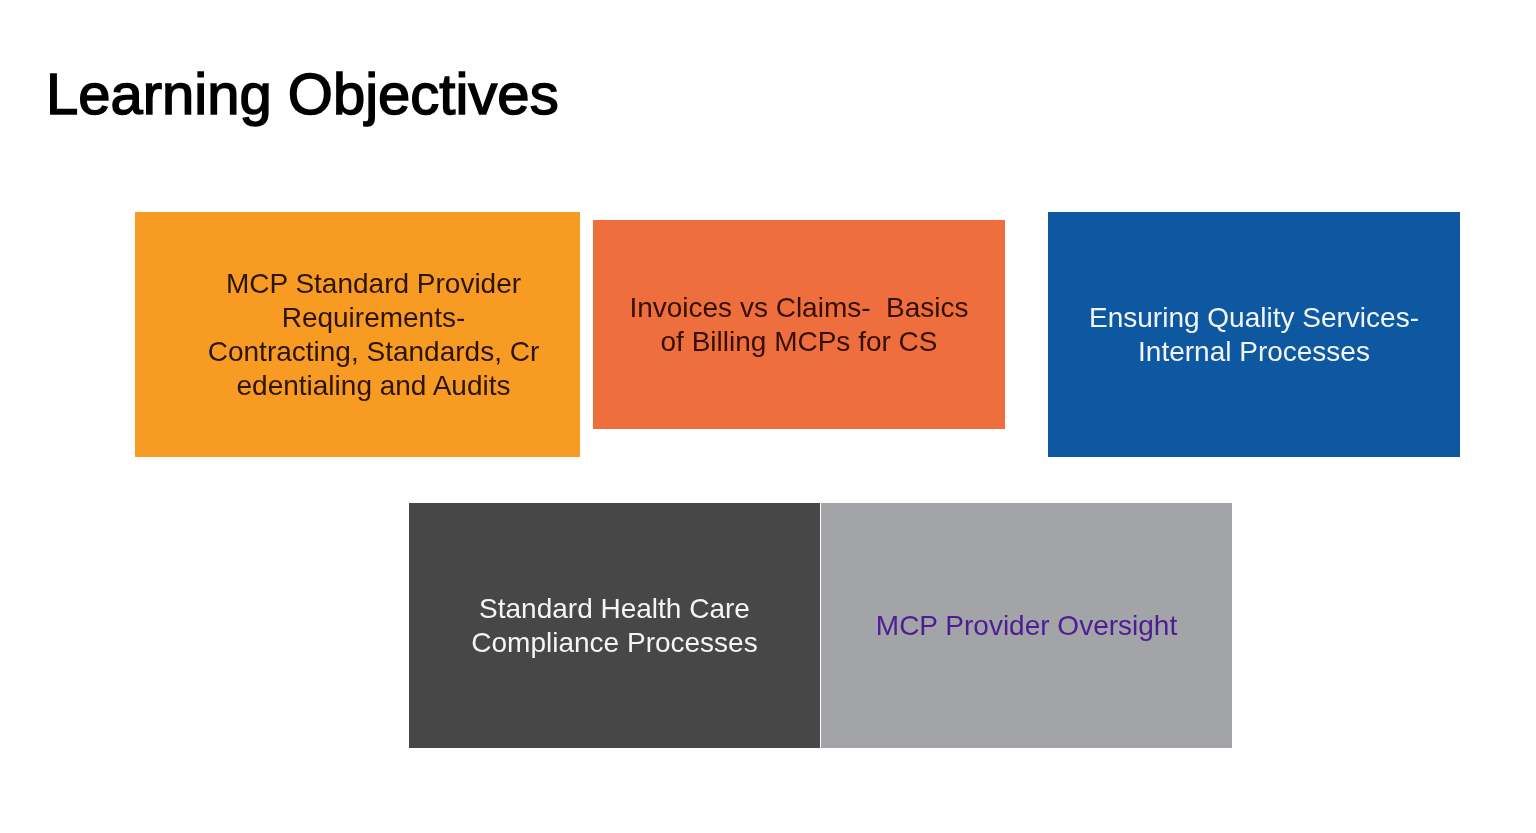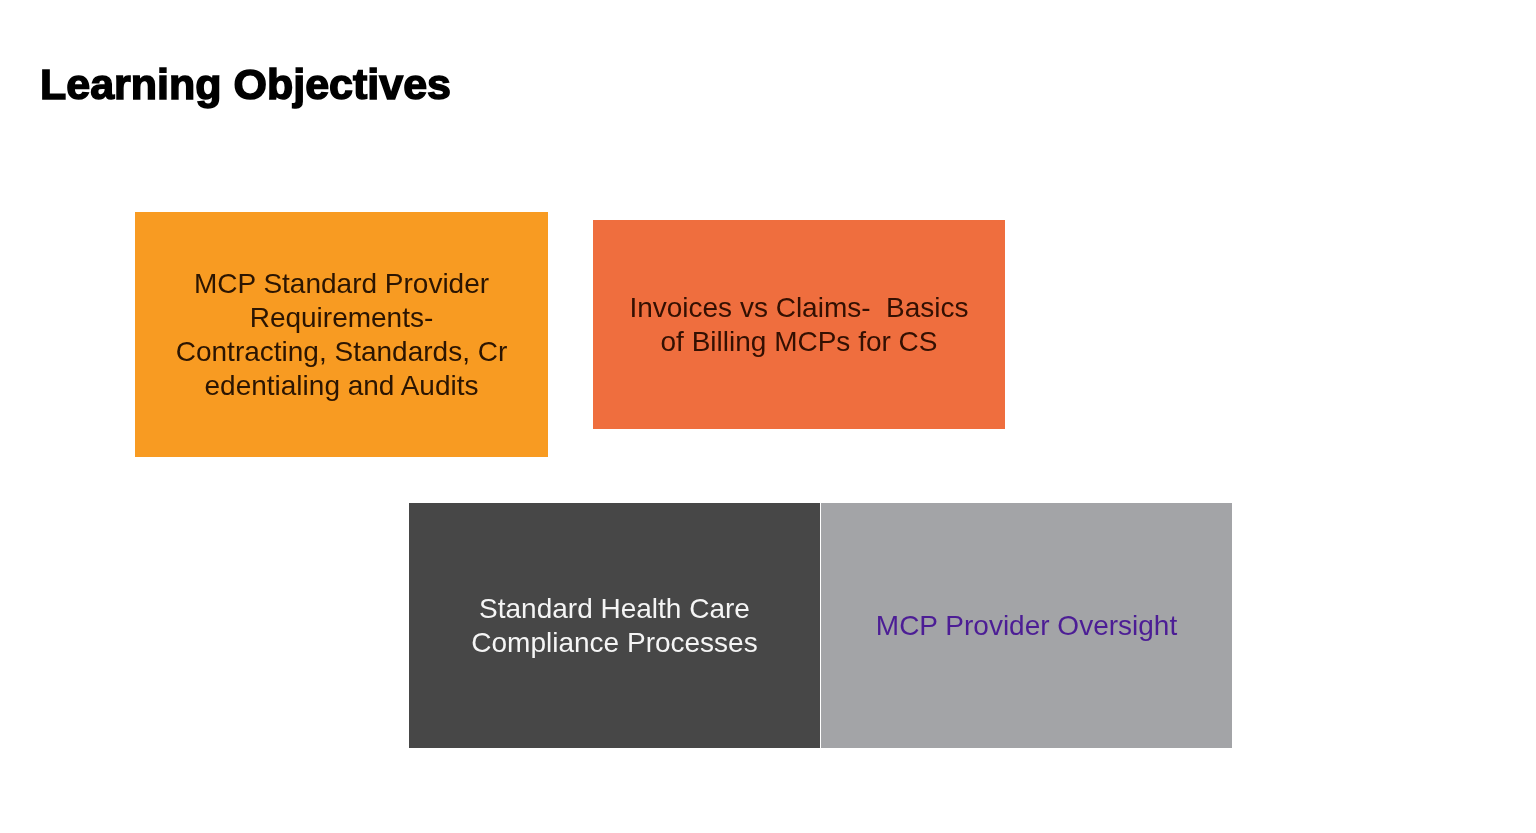--- a/index.html
+++ b/index.html
@@ -14,24 +14,24 @@
     overflow: hidden;
     position: relative;
   }
   .slide {
     position: absolute;
     inset: 0;
     background: #ffffff;
   }
   .slide-title {
     position: absolute;
-    left: 40px;
+    left: 46px;
     top: 60px;
-    font-size: 43px;
-    font-weight: bold;
+    font-size: 58px;
+    font-weight: normal;
     letter-spacing: 0px;
     color: #000000;
     -webkit-text-stroke: 1.5px #000000;
     white-space: nowrap;
   }
   .objective-box {
     position: absolute;
     display: flex;
     align-items: center;
     justify-content: center;
@@ -50,32 +50,36 @@
   .box-3 { left: 365px;  top: 503px; width: 411px; height: 245px; }
   .box-4 { left: 821px;  top: 503px; width: 411px; height: 245px; }
 </style>
 </head>
 <body>
 
 <div class="slide" style="background: rgb(255, 255, 255);">
 
   <div class="slide-title" style="color: rgb(0, 0, 0);">Learning Objectives</div>
 
-  <div class="objective-box box-0" style="background: rgb(248, 155, 34); color: rgb(43, 21, 2);">
+  <div class="objective-box box-0" style="background: rgb(248, 155, 34); color: rgb(43, 21, 2); padding-left: 32px;">
     <div class="box-label">MCP Standard Provider
 Requirements-
 Contracting, Standards, Cr
 edentialing and Audits</div>
   </div>
 
   <div class="objective-box box-1" style="background: rgb(239, 110, 62); color: rgb(51, 16, 2);">
     <div class="box-label">Invoices vs Claims-  Basics
 of Billing MCPs for CS</div>
   </div>
 
+  <div class="objective-box box-2" style="background: rgb(14, 88, 162); color: rgb(243, 246, 248);">
+    <div class="box-label">Ensuring Quality Services-
+Internal Processes</div>
+  </div>
 
   <div class="objective-box box-3" style="background: rgb(71, 71, 71); color: rgb(245, 245, 245); margin-left: 44px;">
     <div class="box-label">Standard Health Care
 Compliance Processes</div>
   </div>
 
   <div class="objective-box box-4" style="background: rgb(163, 164, 167); color: #4c1d95;">
     <div class="box-label">MCP Provider Oversight</div>
   </div>
 

